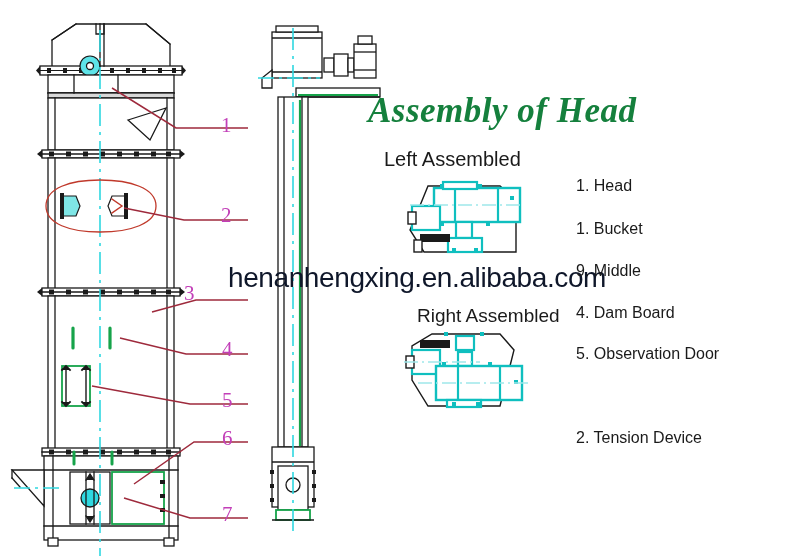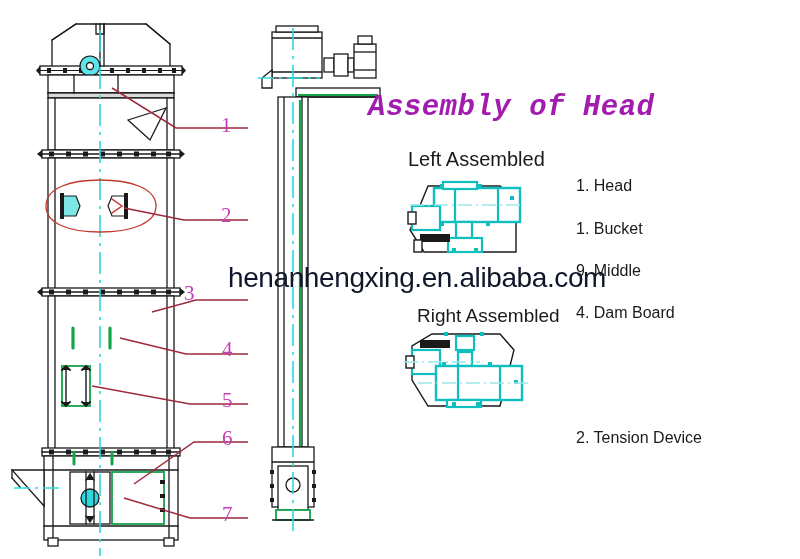--- a/index.html
+++ b/index.html
@@ -21,29 +21,29 @@
     top: 0;
   }
   .txt {
     position: absolute;
     white-space: nowrap;
     color: #1a1a1a;
   }
   #title {
     left: 368px;
     top: 91px;
-    font-family: Liberation Mono, monospace;
+    font-family: Liberation Serif, serif;
     font-style: italic;
-    font-size: 29px;
+    font-size: 35px;
     font-weight: 600;
-    color: #a21caf;
+    color: #15803d;
     letter-spacing: 0.5px;
   }
   #lbl-left {
-    left: 408px;
+    left: 384px;
     top: 148px;
     font-size: 20px;
   }
   #lbl-right {
     left: 389px;
     top: 305px;
     font-size: 19px;
     margin-left: 28px;
   }
   .legend-item {
@@ -385,20 +385,21 @@
   <div class="txt" id="lbl-left">Left Assembled</div>
 
   <div class="txt" id="lbl-right">Right Assembled</div>
 
   <div id="watermark">henanhengxing.en.alibaba.com</div>
 
   <div class="legend-item" style="top:177px">1. Head</div>
   <div class="legend-item" style="top:220px">1. Bucket</div>
   <div class="legend-item" style="top:262px">9. Middle</div>
   <div class="legend-item" style="top:304px">4. Dam Board</div>
+  <div class="legend-item" style="top:345px">5. Observation Door</div>
   <div class="legend-item" style="top:429px">2. Tension Device</div>
 
   <div class="callout-num" style="left:221px; top:113px">1</div>
   <div class="callout-num" style="left:221px; top:203px">2</div>
   <div class="callout-num" style="left:184px; top:281px">3</div>
   <div class="callout-num" style="left:222px; top:337px">4</div>
   <div class="callout-num" style="left:222px; top:388px">5</div>
   <div class="callout-num" style="left:222px; top:426px">6</div>
   <div class="callout-num" style="left:222px; top:502px">7</div>
 

